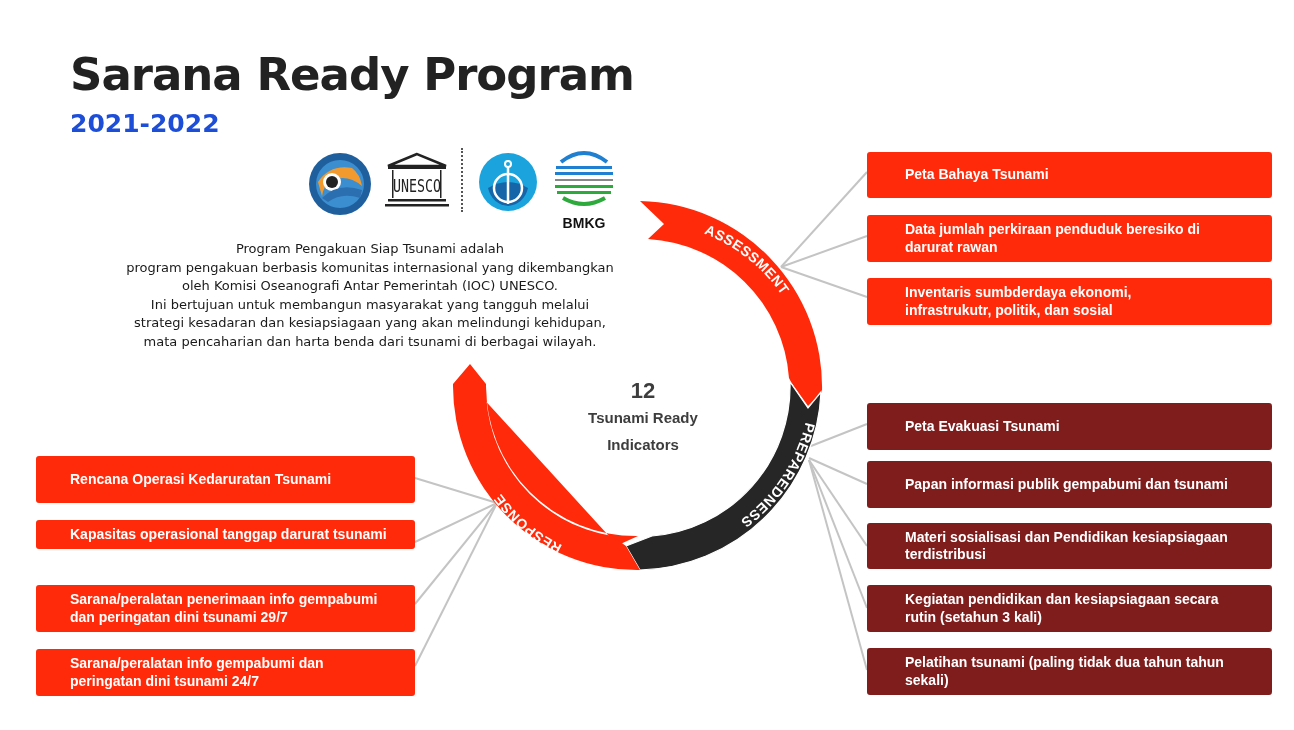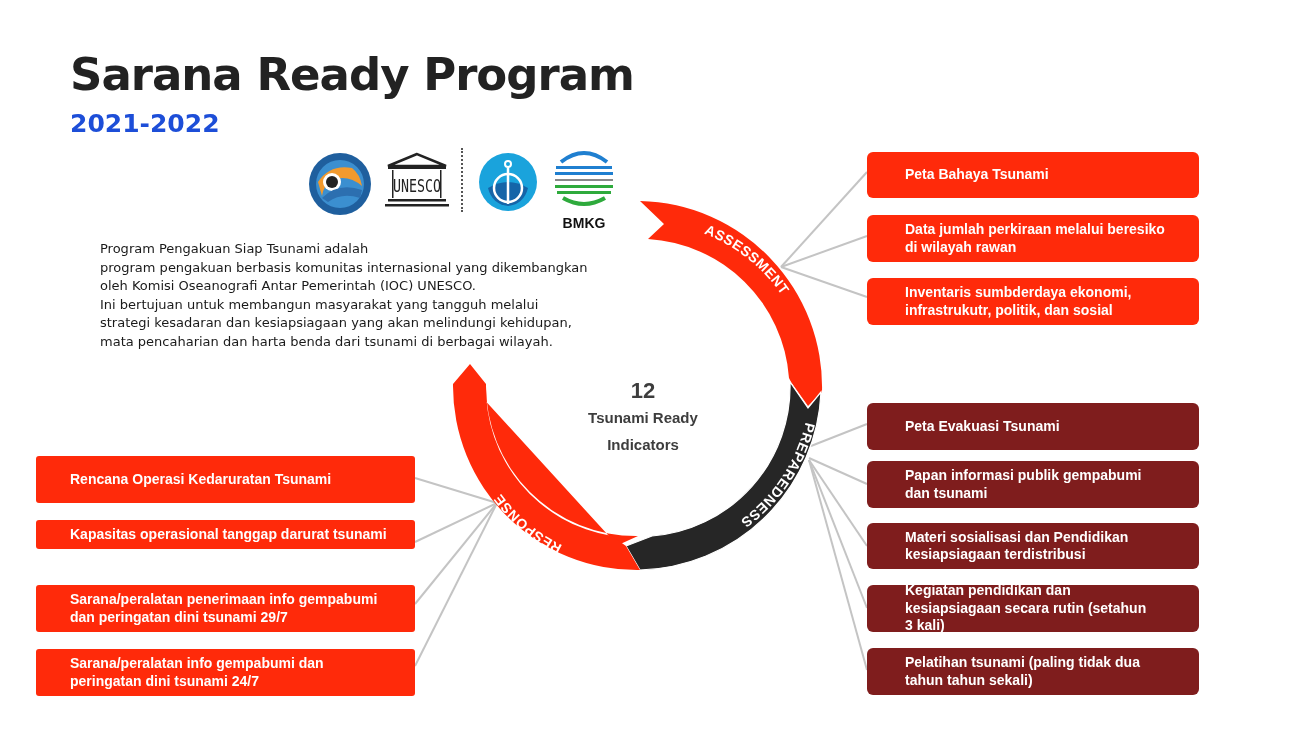--- a/index.html
+++ b/index.html
@@ -16,40 +16,40 @@
     }
     .subtitle {
       position:absolute; left:70px; top:111px;
       font-family:"DejaVu Sans", sans-serif;
       font-weight:bold; font-size:25px; color:#1d4ed8; line-height:1;
     }
     .logos { position:absolute; left:308px; top:148px; width:320px; height:86px; }
     .logo { position:absolute; }
     .desc {
       position:absolute; left:100px; top:240px; width:540px;
-      text-align:left; font-family:"DejaVu Sans", sans-serif;
+      text-align:center; font-family:"DejaVu Sans", sans-serif;
       font-size:13px; line-height:18.6px; color:#1a1a1a;
     }
     .desc div { white-space:nowrap; }
     svg.diagram { position:absolute; left:0; top:0; }
     .center-label {
       position:absolute; left:540px; top:378px; width:206px; text-align:center;
       font-weight:bold; color:#3d3d3d; font-family:"Liberation Sans", sans-serif;
     }
     .center-label .num { font-size:22px; line-height:26px; }
     .center-label .txt { font-size:15px; line-height:27px; }
     .box {
       position:absolute; border-radius:3px; color:#ffffff;
       font-weight:bold; font-size:14px; line-height:17.5px;
       display:flex; align-items:center; box-sizing:border-box;
       font-family:"Liberation Sans", sans-serif;
     }
     .box.red { background:#ff2a0a; }
     .box.dark { background:#7f1d1d; }
-    .box.right { left:867px; width:332px; padding-left:38px;border-radius:6px; }
+    .box.right { left:867px; width:405px; padding-left:38px; }
     .box.left { left:36px; width:379px; padding-left:34px; }
   </style>
 </head>
 <body>
 
 <div class="title">Sarana Ready Program</div>
 <div class="subtitle">2021-2022</div>
 
 <div class="logos">
   <svg class="logo" style="left:0;top:4px" width="64" height="64" viewBox="0 0 64 64">
@@ -173,21 +173,21 @@
 <div class="center-label">
   <div class="num">12</div>
   <div class="txt">Tsunami Ready</div>
   <div class="txt">Indicators</div>
 </div>
 
 <div class="box red right" style="top:152px;height:46px">
   <span>Peta Bahaya Tsunami</span>
 </div>
 <div class="box red right" style="top:215px;height:47px;padding-right:30px">
-  <span>Data jumlah perkiraan melalui beresiko di wilayah rawan</span>
+  <span>Data jumlah perkiraan penduduk beresiko di darurat rawan</span>
 </div>
 <div class="box red right" style="top:278px;height:47px;padding-right:60px">
   <span>Inventaris sumbderdaya ekonomi, infrastrukutr, politik, dan sosial</span>
 </div>
 
 <div class="box dark right" style="top:403px;height:47px">
   <span>Peta Evakuasi Tsunami</span>
 </div>
 <div class="box dark right" style="top:461px;height:47px;padding-right:40px">
   <span>Papan informasi publik gempabumi dan tsunami</span>

